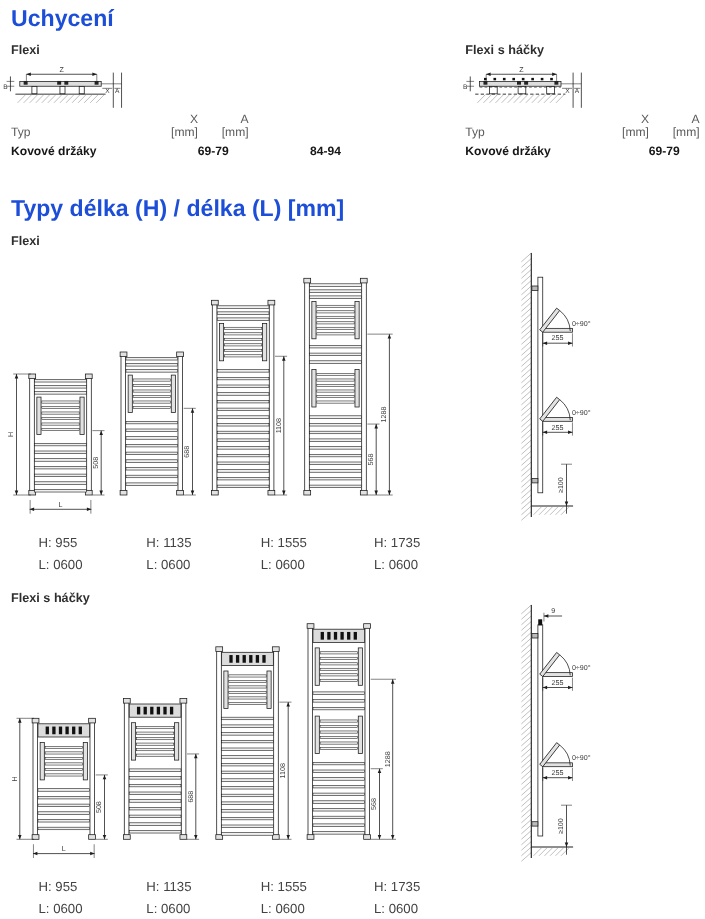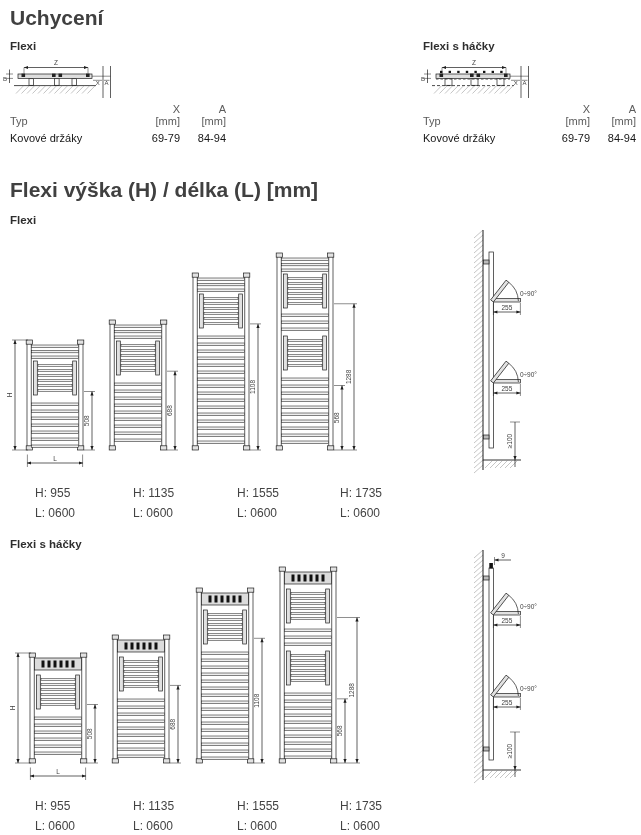--- a/index.html
+++ b/index.html
@@ -1,23 +1,23 @@
 <!DOCTYPE html>
 <html><head>
 <meta charset="utf-8">
 <style>
   html,body{margin:0;padding:0;background:#fff;}
   .page{position:relative;width:641px;height:835px;background:#fff;overflow:hidden;
         font-family:"Liberation Sans",sans-serif;color:#1d1d1d;}
-  h1.sec{position:absolute;margin:0;font-size:21px;font-weight:700;color:#404040;}
+  h1.sec{position:absolute;margin:0;font-size:21px;font-weight:700;color:#1d4ed8;}
   .vlabel{position:absolute;font-size:11.5px;font-weight:700;color:#2e2e2e;text-align:center;}
   .spec-table{position:absolute;font-size:11px;}
   .tr{display:flex;height:17px;align-items:flex-end;}
   .tr.th{color:#5a5a5a;}
-  .tr.td{font-weight:400;color:#161616;}
+  .tr.td{font-weight:700;color:#161616;gap:28px;}
   .lt .c1{width:138px;} .lt .c2{width:32px;text-align:right;} .lt .gap{width:14px;} .lt .c3{width:32px;text-align:right;}
   .rt .c1{width:134px;} .rt .c2{width:33px;text-align:right;} .rt .gap{width:12px;} .rt .c3{width:34px;text-align:right;}
   .hl{position:absolute;font-size:12px;color:#434343;line-height:20px;}
   svg{position:absolute;display:block;}
   svg text{font-family:"Liberation Sans",sans-serif;}
 </style>
 </head>
 <body>
 
 <div class="page">
@@ -148,21 +148,21 @@
       <span class="c3">A [mm]</span>
     </div>
     <div class="tr td">
       <span class="c1">Kovové držáky</span>
       <span class="c2">69-79</span>
       <span class="gap"></span>
       <span class="c3">84-94</span>
     </div>
   </div>
 
-  <h1 class="sec" style="left:10px;top:178px">Flexi výška (H) / délka (L) [mm]</h1>
+  <h1 class="sec" style="left:10px;top:178px">Typy délka (H) / délka (L) [mm]</h1>
 
   <div class="vlabel" style="left:10px;top:214px">Flexi</div>
   <svg id="rowA" style="left:0;top:228px" width="641" height="252">
       <g>
         <rect x="27" y="115" width="4.2" height="104" fill="#fff" stroke="#1d1d1d" stroke-width="0.7"></rect>
         <rect x="78.8" y="115" width="4.2" height="104" fill="#fff" stroke="#1d1d1d" stroke-width="0.7"></rect>
         <rect x="26.2" y="112" width="6.2" height="4.2" fill="#e2e2e2" stroke="#1d1d1d" stroke-width="0.7"></rect>
         <rect x="77.6" y="112" width="6.2" height="4.2" fill="#e2e2e2" stroke="#1d1d1d" stroke-width="0.7"></rect>
         <rect x="26.2" y="217.8" width="6.2" height="4.2" fill="#e2e2e2" stroke="#1d1d1d" stroke-width="0.7"></rect>
         <rect x="77.6" y="217.8" width="6.2" height="4.2" fill="#e2e2e2" stroke="#1d1d1d" stroke-width="0.7"></rect>

